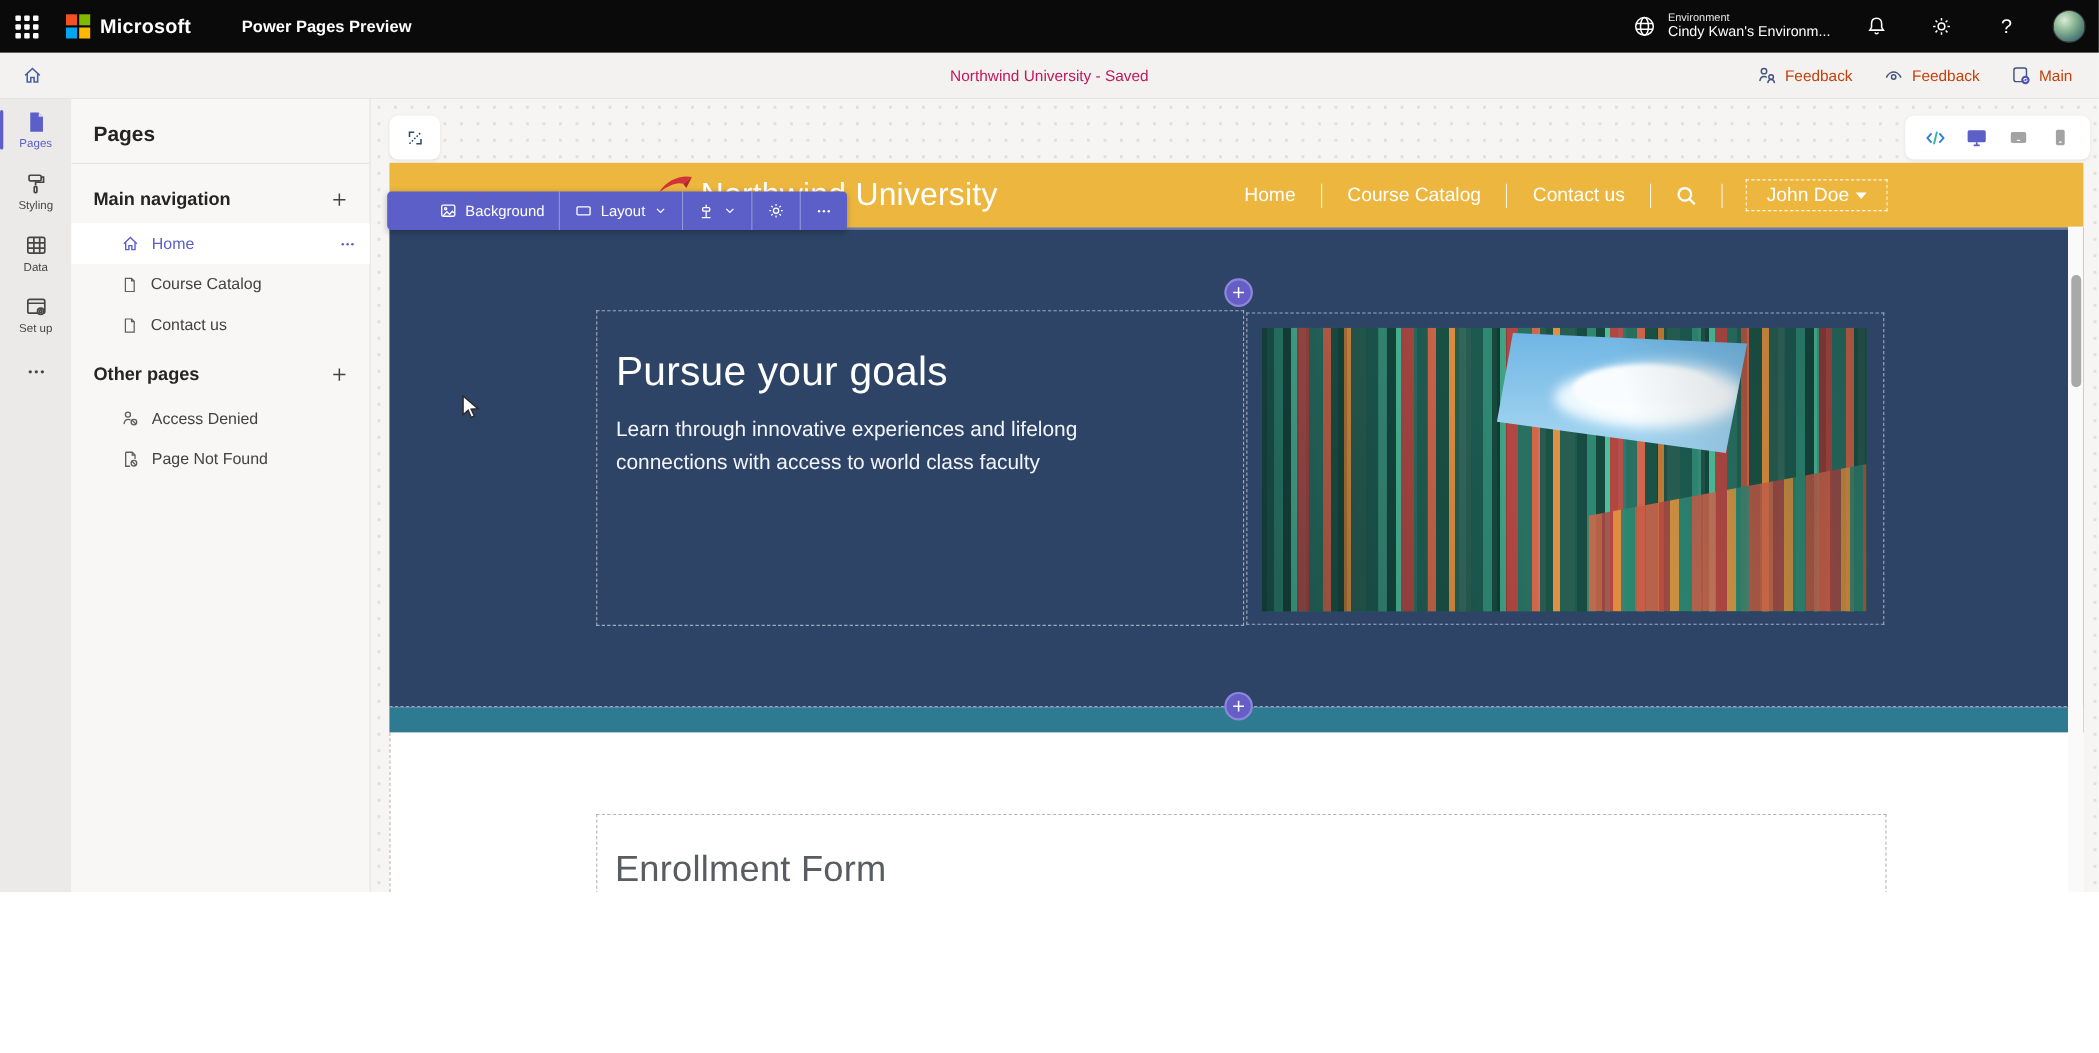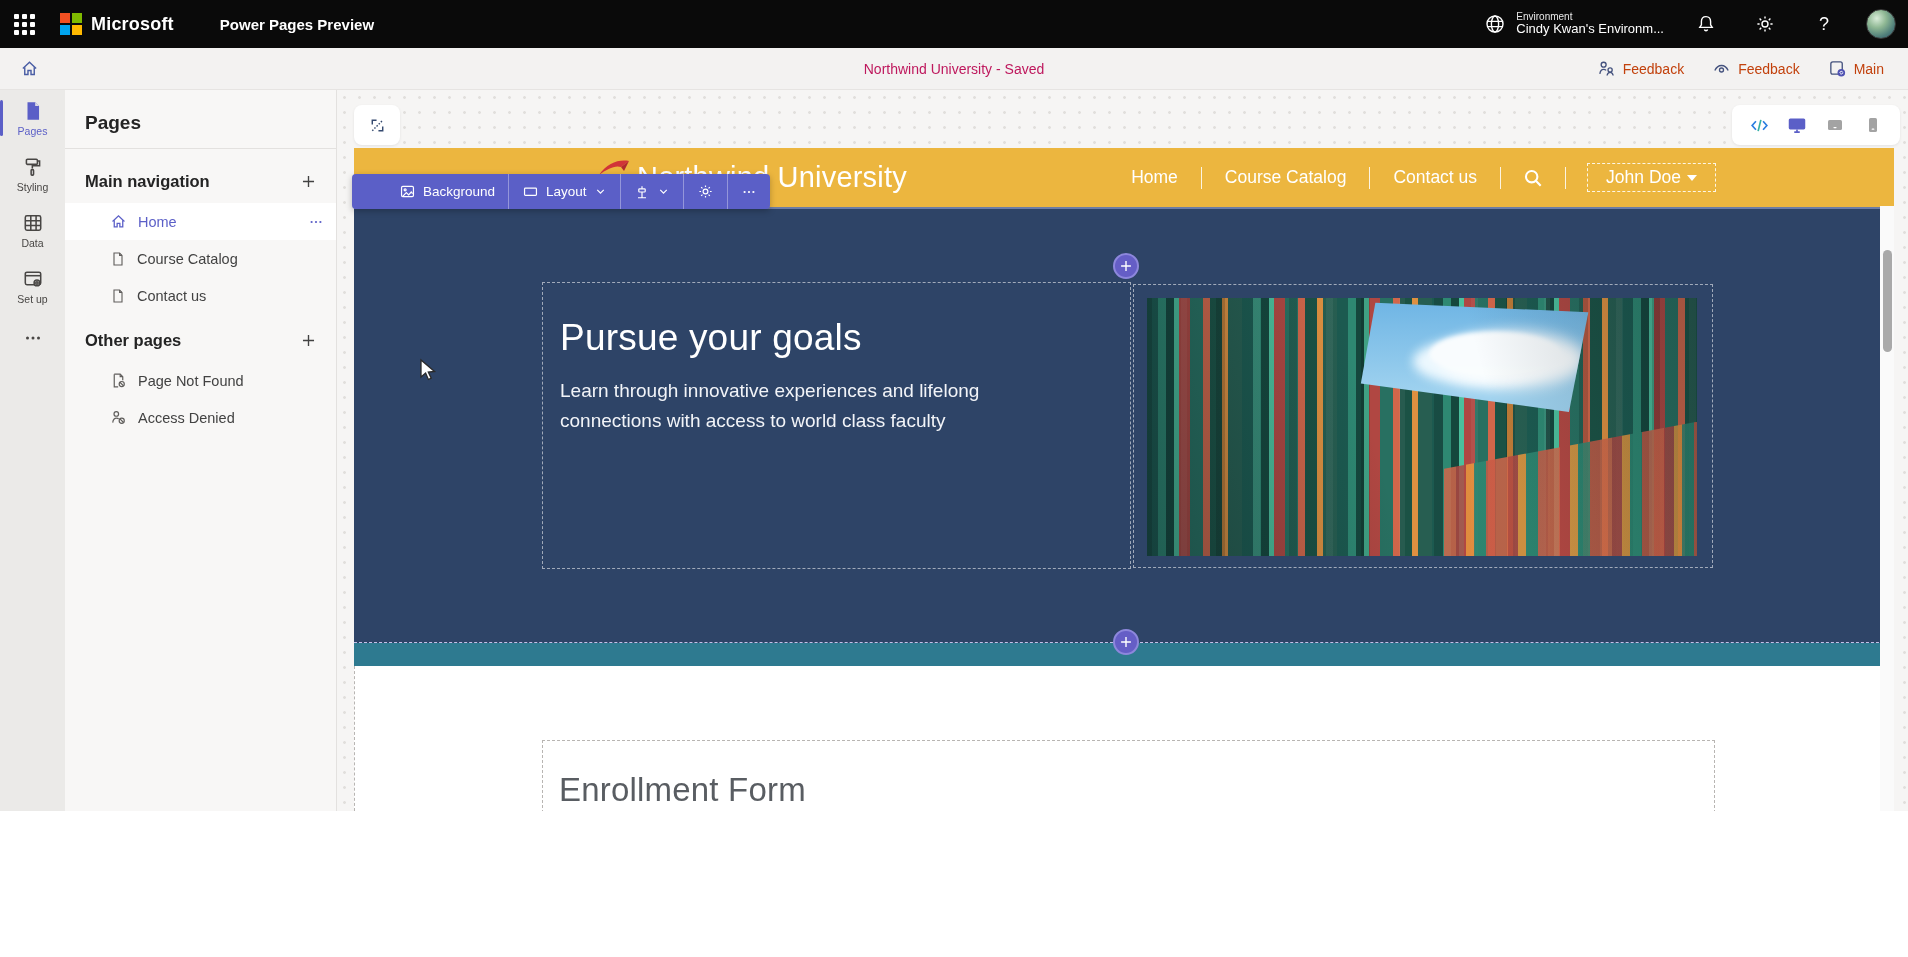--- a/index.html
+++ b/index.html
@@ -336,36 +336,36 @@
       <span class="h">Other pages</span>
       <span class="sb-add">
         <svg width="17" height="17" viewBox="0 0 20 20" fill="none" stroke="currentColor" stroke-width="1.6">
             <path d="M10 3.5v13M3.5 10h13"></path>
           </svg>
       </span>
     </div>
 
     <div class="sb-item">
       <svg width="17" height="17" viewBox="0 0 20 20" fill="none" stroke="currentColor" stroke-width="1.4">
+        <circle cx="7.4" cy="5.8" r="2.7"></circle>
+          <path d="M3.2 16c.4-3.4 2-5.2 4.6-5.2.9 0 1.7.2 2.4.7"></path>
+        <circle cx="13.8" cy="13.8" r="3"></circle>
+          <path d="M11.7 11.7l4.2 4.2"></path>
+      </svg>
+      <span>Access Denied</span>
+    </div>
+    <div class="sb-item">
+      <svg width="17" height="17" viewBox="0 0 20 20" fill="none" stroke="currentColor" stroke-width="1.4">
         <path d="M5 2.5h7l3 3v4.2"></path>
           <path d="M12 2.5V5.5h3"></path>
           <path d="M5 2.5V17.5h4.6"></path>
         <circle cx="13.8" cy="14.2" r="3"></circle>
           <path d="M11.7 12.1l4.2 4.2"></path>
       </svg>
       <span>Page Not Found</span>
-    </div>
-    <div class="sb-item">
-      <svg width="17" height="17" viewBox="0 0 20 20" fill="none" stroke="currentColor" stroke-width="1.4">
-        <circle cx="7.4" cy="5.8" r="2.7"></circle>
-          <path d="M3.2 16c.4-3.4 2-5.2 4.6-5.2.9 0 1.7.2 2.4.7"></path>
-        <circle cx="13.8" cy="13.8" r="3"></circle>
-          <path d="M11.7 11.7l4.2 4.2"></path>
-      </svg>
-      <span>Access Denied</span>
     </div>
   </aside>
 
   <main class="canvas">
 
     <div class="expand-btn">
       <svg width="19" height="19" viewBox="0 0 20 20" fill="none" stroke="currentColor" stroke-width="1.5">
         <path d="M4.5 15.5 15.5 4.5" stroke-dasharray="1.6 1.6"></path>
           <path d="M4.5 9V4.5H9"></path>
           <path d="M15.5 11v4.5H11"></path>

